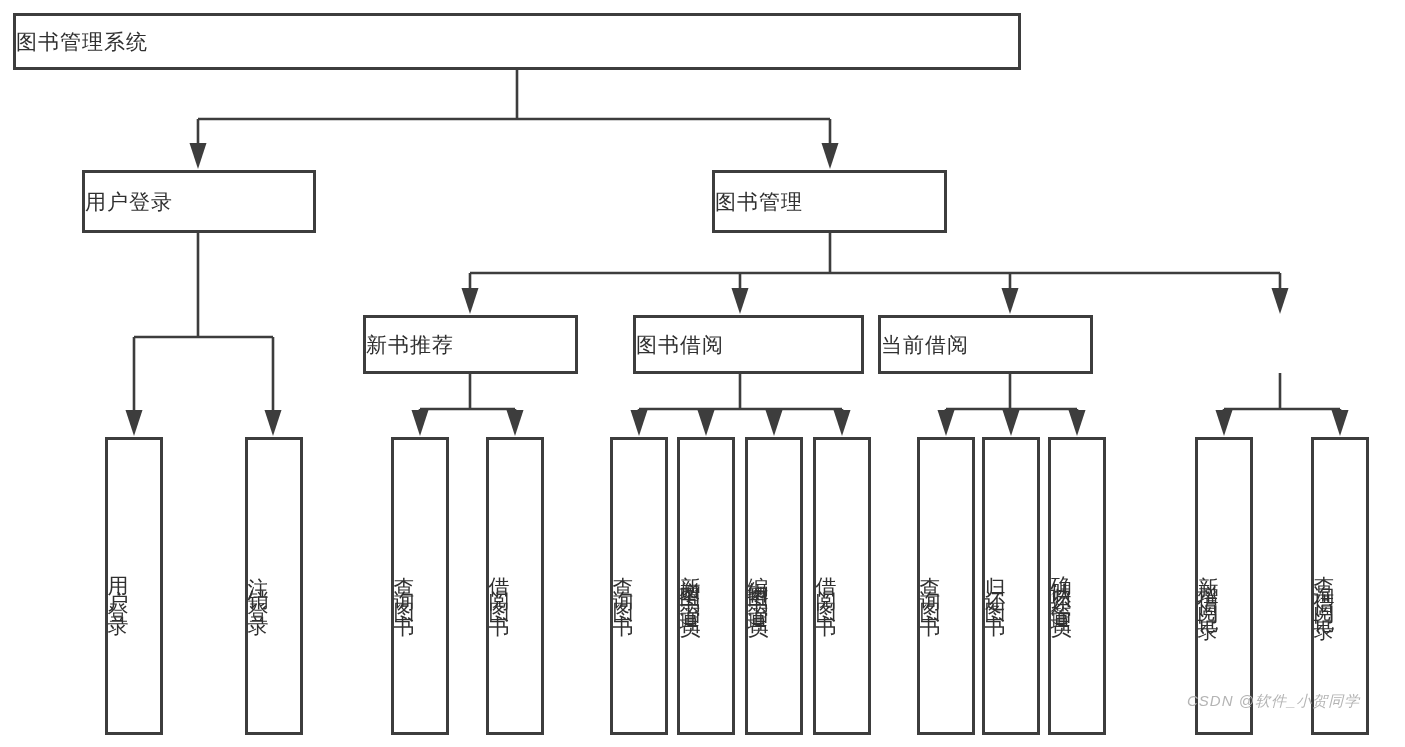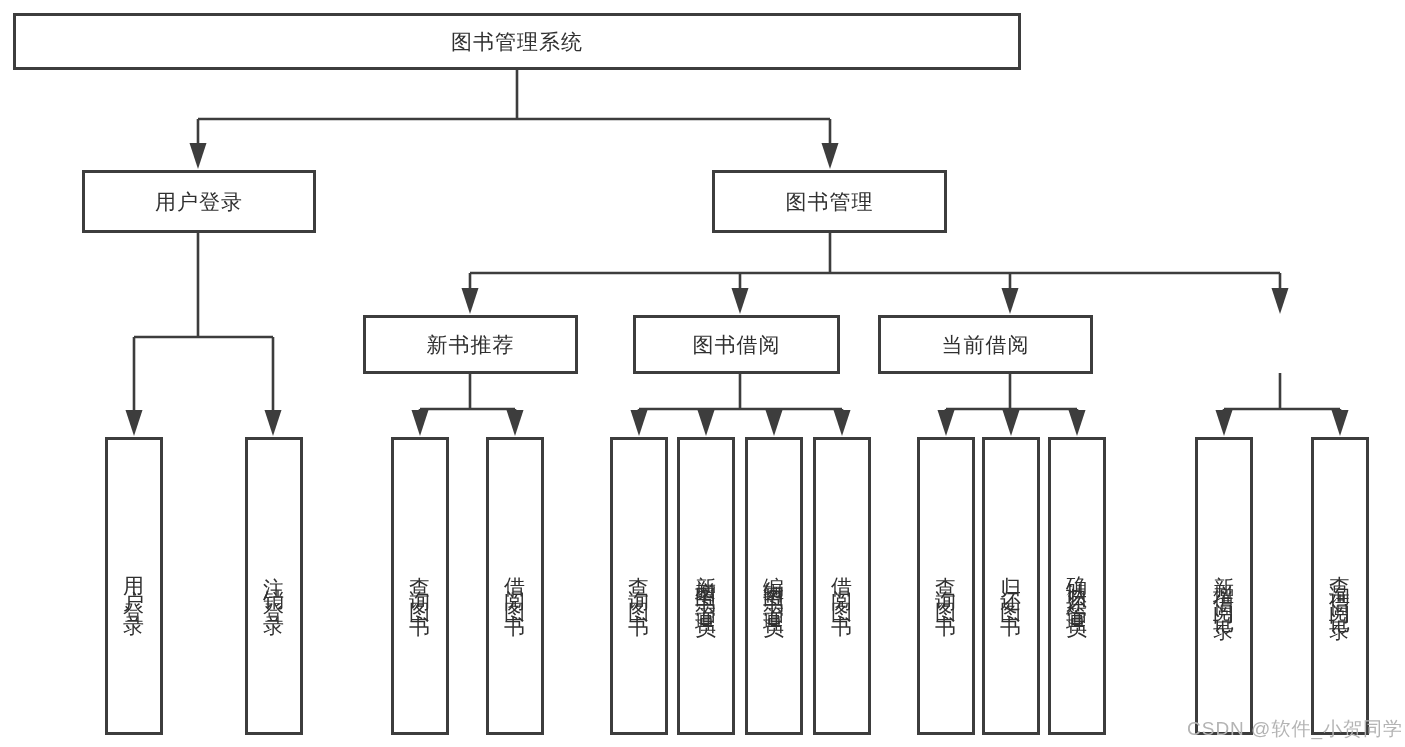--- a/index.html
+++ b/index.html
@@ -16,42 +16,43 @@
     background:var(--background);
     font-family:"Liberation Sans", sans-serif;
     overflow:hidden;
   }
   .connectors{position:absolute;left:0;top:0;pointer-events:none;}
   .box{
     position:absolute;
     box-sizing:border-box;
     border:3px solid var(--line);
     background:#fff;
-    display:flex;align-items:center;justify-content:center;
+    display:flex;align-items:center;
     color:var(--text);
     z-index:2;
   }
   .hbox{font-size:21px;letter-spacing:1px;}
   .vbox{width:58px;height:298px;font-size:21px;}
   .vbox span{
     writing-mode:vertical-rl;
     text-orientation:mixed;
     line-height:1;
   }
   .ls4{letter-spacing:13px;}
   .ls6{letter-spacing:9px;}
   .ls9{letter-spacing:6px;}
   .watermark{
     position:absolute;
-    left:1187px;top:716px;
-    font-size:19px;
+    left:1187px;top:692px;
+    font-size:15px;
     color:var(--watermark);
     letter-spacing:1px;
     z-index:5;
     white-space:nowrap;
+    font-style:italic;
   }
 </style>
 </head>
 <body>
 
 <div class="canvas">
 
   <svg class="connectors" width="1405" height="747" viewBox="0 0 1405 747">
     <defs>
       <path id="ah" d="M -8.5 -26 L 8.5 -26 L 0 0 Z"></path>
@@ -101,21 +102,21 @@
   <div class="box hbox" style="left:82px;top:170px;width:234px;height:63px">
     <span>用户登录</span>
   </div>
   <div class="box hbox" style="left:712px;top:170px;width:235px;height:63px">
     <span>图书管理</span>
   </div>
 
   <div class="box hbox" style="left:363px;top:315px;width:215px;height:59px">
     <span>新书推荐</span>
   </div>
-  <div class="box hbox" style="left:633px;top:315px;width:207px;height:59px">
+  <div class="box hbox" style="left:633px;top:315px;width:231px;height:59px">
     <span>图书借阅</span>
   </div>
   <div class="box hbox" style="left:878px;top:315px;width:215px;height:59px">
     <span>当前借阅</span>
   </div>
 
   <div class="box vbox" style="left:105px;top:437px">
     <span class="ls4">用户登录</span>
   </div>
   <div class="box vbox" style="left:245px;top:437px">

